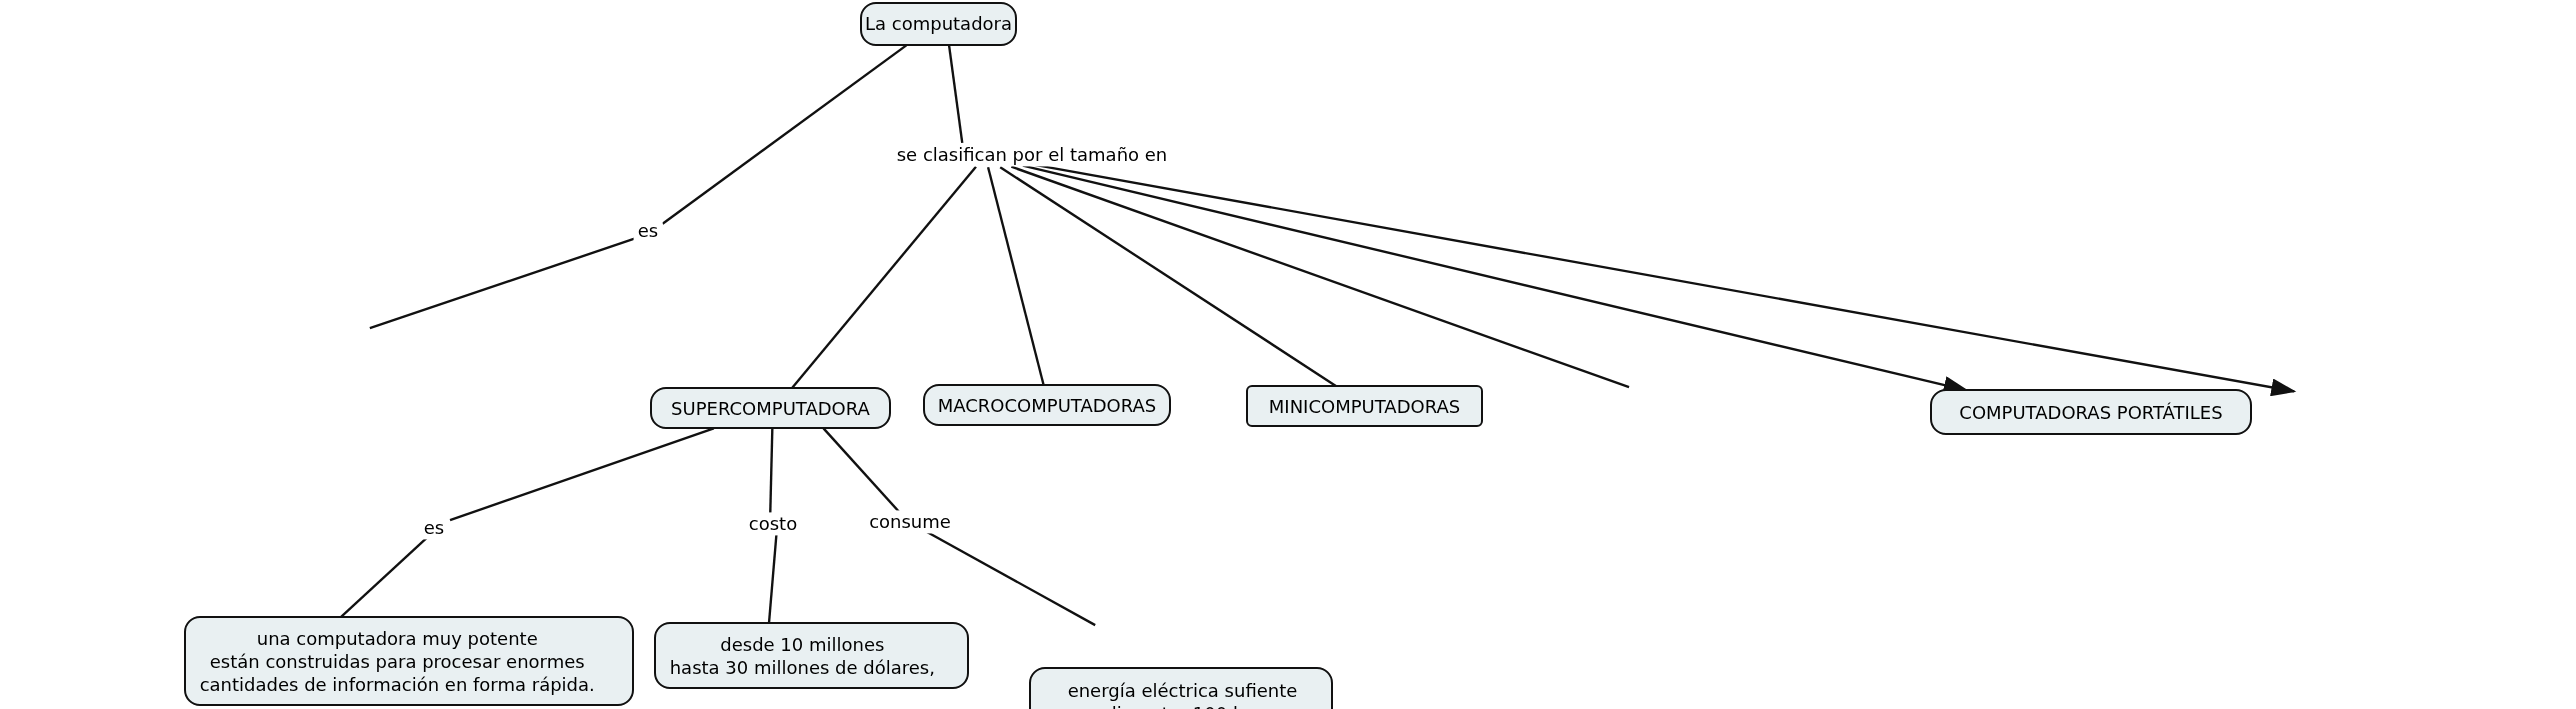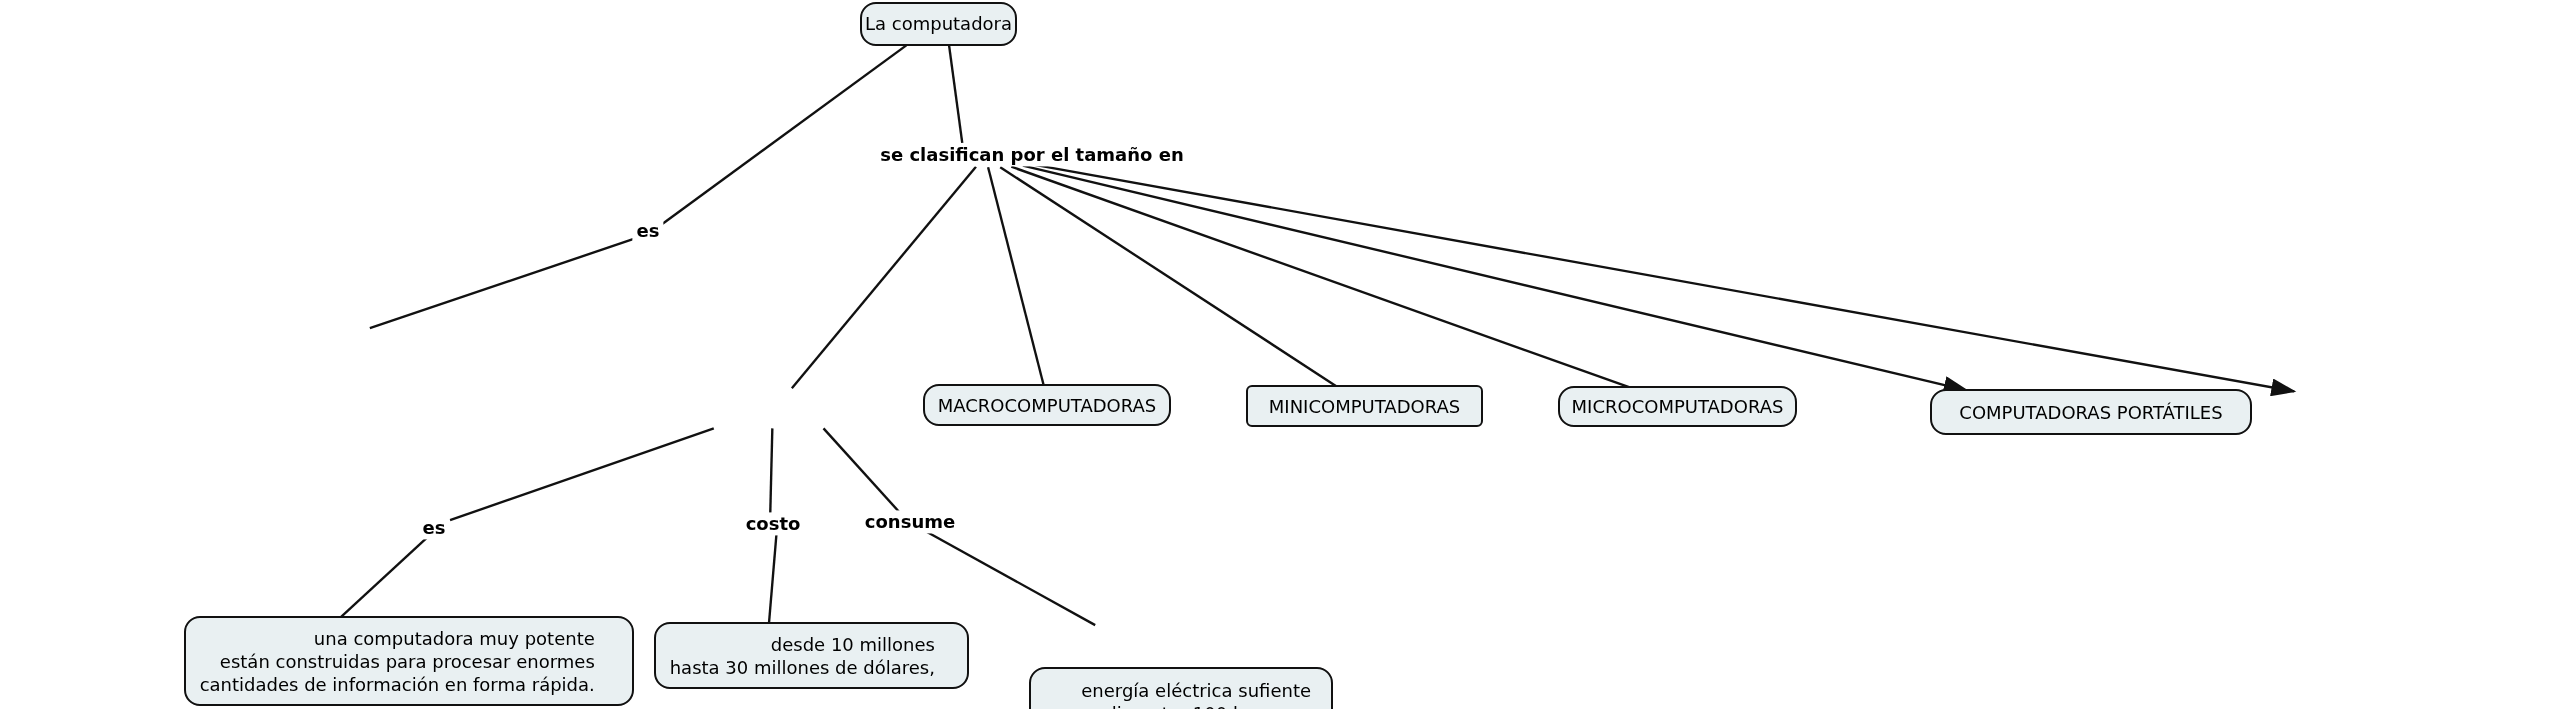--- a/index.html
+++ b/index.html
@@ -22,29 +22,28 @@
     position:absolute;
     box-sizing:border-box;
     background:var(--node-fill);
     border:2.1px solid var(--ink);
     border-radius:16px;
     display:flex;align-items:center;justify-content:center;
     font-size:18px;line-height:23px;
     text-align:center;
     white-space:pre-line;
   }
-  .node.left{justify-content:flex-start;text-align:right;padding:0 13.7px;}
+  .node.left{justify-content:flex-start;text-align:center;padding:0 13.7px;}
   .link-label{
     position:absolute;
     transform:translate(-50%,-50%);
     background:var(--canvas-bg);
     padding:1.1px 4.2px;
     font-size:18px;line-height:21px;
     white-space:nowrap;
-    font-weight:bold;
   }
   
   #n-root          {left:860px;top:1.6px;   width:157px;height:44px;border-width:2.6px;}
   #n-def           {left:3.2px;   top:328px; width:458px;height:112px;}
   #n-super         {left:650px;top:387px; width:241px;height:42px;}
   #n-macro         {left:923px;top:384px; width:248px;height:42px;}
   #n-mini          {left:1246px;top:385px; width:237px;height:42px;border-radius:6px;}
   #n-micro         {left:1558px;top:386px; width:239px;height:41px;}
   #n-porta         {left:1930px;top:389px; width:322px;height:46px;}
   #n-esta          {left:2291px;top:391px; width:282px;height:42px;}
@@ -82,23 +81,23 @@
     <line x1="812" y1="1016" x2="645" y2="1170"></line>
     <line x1="1463" y1="812" x2="1459" y2="976"></line>
     <line x1="1471" y1="1010" x2="1456" y2="1189"></line>
     <line x1="1560" y1="812" x2="1703" y2="970"></line>
     <line x1="1752" y1="1006" x2="2075" y2="1185"></line>
   </svg>
 
   <div class="node" id="n-root">La computadora</div>
 
 
+  <div class="node" id="n-super">SUPERCOMPUTADORA</div>
   <div class="node" id="n-macro">MACROCOMPUTADORAS</div>
   <div class="node" id="n-mini">MINICOMPUTADORAS</div>
-  <div class="node" id="n-micro">MICROCOMPUTADORAS</div>
   <div class="node" id="n-porta">COMPUTADORAS PORTÁTILES</div>
 
   <div class="node left" id="n-super-es">una computadora muy potente
 están construidas para procesar enormes
 cantidades de información en forma rápida.</div>
   <div class="node left" id="n-super-costo">desde 10 millones
 hasta 30 millones de dólares,</div>
   <div class="node left" id="n-super-consume">energía eléctrica sufiente
 para alimentar 100 hogares.</div>
 

